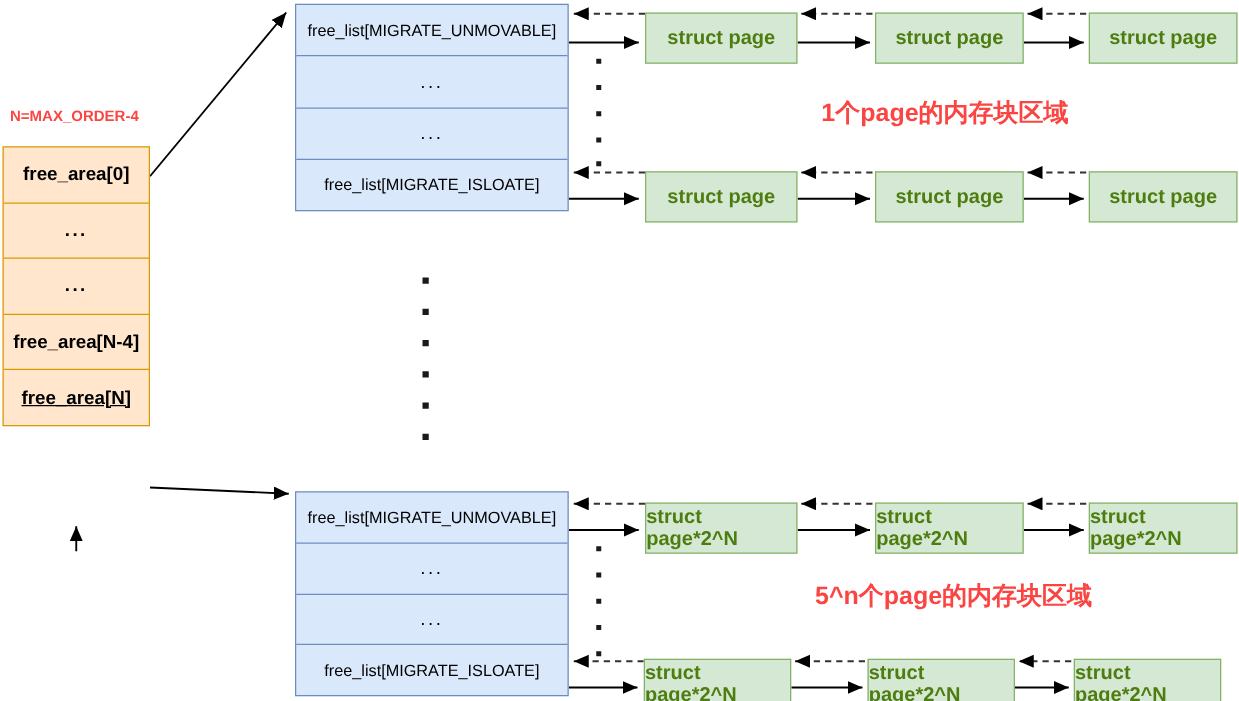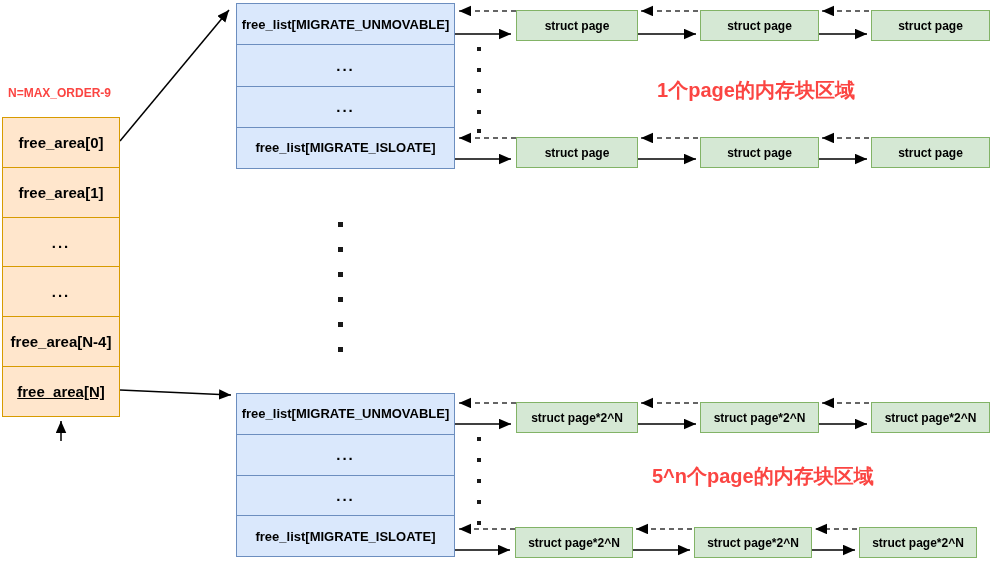--- a/index.html
+++ b/index.html
@@ -4,21 +4,21 @@
 <style>
   html,body { margin:0; padding:0; background:#fff; }
   .canvas {
     position:relative; width:991px; height:561px; background:#ffffff;
     font-family:"Liberation Sans", sans-serif; overflow:hidden;
   }
   .overlay { position:absolute; left:0; top:0; }
 
   
   .free-area {
-    position:absolute; left:2px; top:117px; width:118px; height:300px;
+    position:absolute; left:2px; top:117px; width:118px; height:224px;
     border:1.5px solid var(--free-area-border); box-sizing:border-box;
     display:flex; flex-direction:column; background:var(--free-area-fill);
   }
   .fa-cell {
     flex:1; display:flex; align-items:center; justify-content:center;
     border-bottom:1.5px solid var(--free-area-border);
     font-weight:bold; font-size:15px; color:#000;
   }
   .fa-cell:last-child { border-bottom:none;text-decoration:underline; }
 
@@ -26,30 +26,30 @@
   .free-list {
     position:absolute; width:219px; box-sizing:border-box;
     border:1px solid var(--free-list-border); background:var(--free-list-fill);
     display:flex; flex-direction:column;
   }
   .fl-top { left:236px; top:3px; height:166px; }
   .fl-bottom { left:236px; top:393px; height:164px; }
   .fl-row {
     flex:1; display:flex; align-items:center; justify-content:center;
     border-bottom:1px solid var(--free-list-border);
-    font-weight:bold; font-size:13px; color:#000;
+    font-weight:normal; font-size:13px; color:#000;
   }
   .fl-row:last-child { border-bottom:none; }
 
   
   .page-box {
-    position:absolute; height:31px; box-sizing:border-box;
+    position:absolute; height:41px; box-sizing:border-box;
     background:var(--page-fill); border:1px solid var(--page-border);
     display:flex; align-items:center; justify-content:center;
-    font-weight:bold; font-size:12px; color:#000000;
+    font-weight:bold; font-size:16px; color:#4d7c0f;
   }
 
   .ellipsis { letter-spacing:2px; font-size:15px; }
 
   .red-label {
     position:absolute; color:var(--annotation-red); font-weight:bold;
     font-size:12px; white-space:nowrap;
   }
   .region-label {
     position:absolute; color:var(--annotation-red); font-weight:bold;
@@ -124,25 +124,24 @@
 
     <g>
       <rect class="dot" x="477" y="437" width="4" height="4"></rect>
       <rect class="dot" x="477" y="458" width="4" height="4"></rect>
       <rect class="dot" x="477" y="479" width="4" height="4"></rect>
       <rect class="dot" x="477" y="500" width="4" height="4"></rect>
       <rect class="dot" x="477" y="521" width="4" height="4"></rect>
     </g>
   </svg>
 
-  <div class="red-label" style="left:8px; top:86px;">N=MAX_ORDER-9</div>
+  <div class="red-label" style="left:8px; top:86px;">N=MAX_ORDER-4</div>
 
   <div class="free-area">
     <div class="fa-cell">free_area[0]</div>
-    <div class="fa-cell">free_area[1]</div>
     <div class="fa-cell ellipsis">...</div>
     <div class="fa-cell ellipsis">...</div>
     <div class="fa-cell">free_area[N-4]</div>
     <div class="fa-cell">free_area[N]</div>
   </div>
 
   <div class="free-list fl-top">
     <div class="fl-row">free_list[MIGRATE_UNMOVABLE]</div>
     <div class="fl-row ellipsis">...</div>
     <div class="fl-row ellipsis">...</div>

